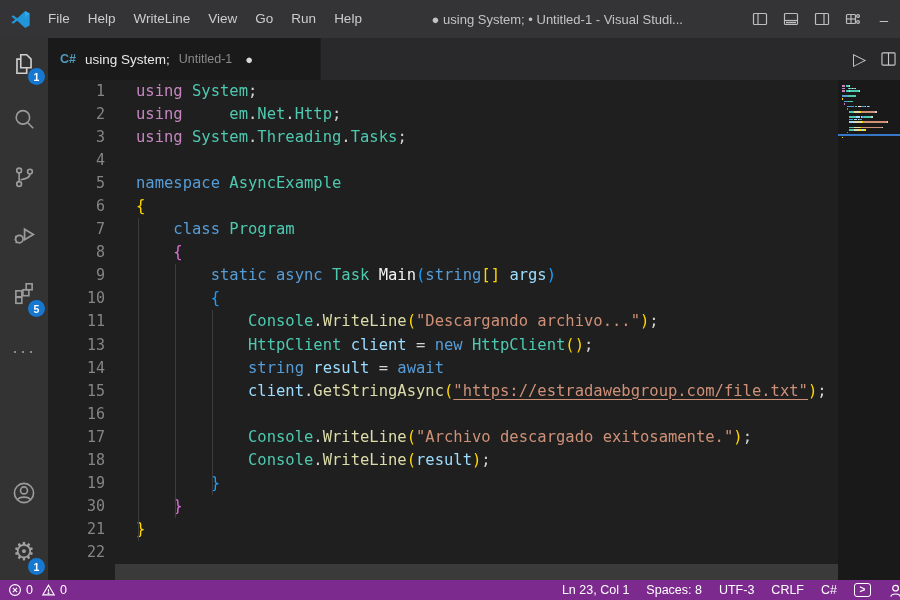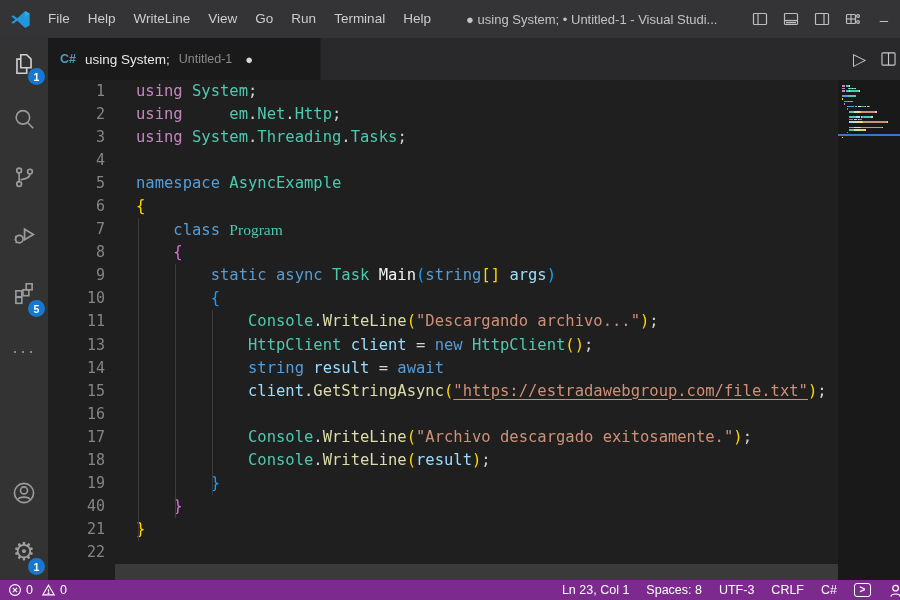--- a/index.html
+++ b/index.html
@@ -69,21 +69,20 @@
         <path fill="#34b3f2" d="M23 3 30 7 23 12.5 Z" opacity="0.7"></path>
       </svg>
   </span>
   <span class="menu-row">
       <span class="menu-item">File</span>
       <span class="menu-item">Help</span>
       <span class="menu-item">WriteLine</span>
       <span class="menu-item">View</span>
       <span class="menu-item">Go</span>
       <span class="menu-item">Run</span>
-      <span class="menu-item">Terminal</span>
       <span class="menu-item">Help</span>
     </span>
   <span class="window-title">● using System; • Untitled-1 - Visual Studi...</span>
   <span class="win-icons">
     <span>
       <svg width="16" height="16" viewBox="0 0 16 16" fill="none" stroke="#bdbdbd" stroke-width="1.2">
           <rect x="1.5" y="2.5" width="13" height="11" rx="1"></rect>
           <line x1="6" y1="2.5" x2="6" y2="13.5"></line>
         </svg>
     </span>
@@ -205,33 +204,33 @@
   <div class="indent-guide" id="guide1"></div>
   <div class="indent-guide" id="guide2"></div>
   <div class="indent-guide" id="guide3"></div>
   <div>
       <div class="code-line"><span class="gutter-num">1</span><span class="ltext"><span style="color: rgb(197, 134, 192);">using</span><span style="color: rgb(212, 212, 212);"> </span><span style="color: rgb(78, 201, 176);">System</span><span style="color: rgb(212, 212, 212);">;</span></span></div>
       <div class="code-line"><span class="gutter-num">2</span><span class="ltext"><span style="color: rgb(197, 134, 192);">using</span><span style="color: rgb(212, 212, 212);">     </span><span style="color: rgb(78, 201, 176);">em</span><span style="color: rgb(212, 212, 212);">.</span><span style="color: rgb(78, 201, 176);">Net</span><span style="color: rgb(212, 212, 212);">.</span><span style="color: rgb(78, 201, 176);">Http</span><span style="color: rgb(212, 212, 212);">;</span></span></div>
       <div class="code-line"><span class="gutter-num">3</span><span class="ltext"><span style="color: rgb(197, 134, 192);">using</span><span style="color: rgb(212, 212, 212);"> </span><span style="color: rgb(78, 201, 176);">System</span><span style="color: rgb(212, 212, 212);">.</span><span style="color: rgb(78, 201, 176);">Threading</span><span style="color: rgb(212, 212, 212);">.</span><span style="color: rgb(78, 201, 176);">Tasks</span><span style="color: rgb(212, 212, 212);">;</span></span></div>
       <div class="code-line"><span class="gutter-num">4</span><span class="ltext"></span></div>
       <div class="code-line"><span class="gutter-num">5</span><span class="ltext"><span style="color: rgb(86, 156, 214);">namespace</span><span style="color: rgb(212, 212, 212);"> </span><span style="color: rgb(78, 201, 176);">AsyncExample</span></span></div>
       <div class="code-line"><span class="gutter-num">6</span><span class="ltext"><span style="color: rgb(255, 215, 0);">{</span></span></div>
-      <div class="code-line"><span class="gutter-num">7</span><span class="ltext"><span style="color: rgb(212, 212, 212);">    </span><span style="color: rgb(86, 156, 214);">class</span><span style="color: rgb(212, 212, 212);"> </span><span style="color: rgb(78, 201, 176); font-family: Liberation Serif, serif;">Program</span></span></div>
+      <div class="code-line"><span class="gutter-num">7</span><span class="ltext"><span style="color: rgb(212, 212, 212);">    </span><span style="color: rgb(86, 156, 214);">class</span><span style="color: rgb(212, 212, 212);"> </span><span style="color: rgb(78, 201, 176);">Program</span></span></div>
       <div class="code-line"><span class="gutter-num">8</span><span class="ltext"><span style="color: rgb(212, 212, 212);">    </span><span style="color: rgb(218, 112, 214);">{</span></span></div>
       <div class="code-line"><span class="gutter-num">9</span><span class="ltext"><span style="color: rgb(212, 212, 212);">        </span><span style="color: rgb(86, 156, 214);">static</span><span style="color: rgb(212, 212, 212);"> </span><span style="color: rgb(86, 156, 214);">async</span><span style="color: rgb(212, 212, 212);"> </span><span style="color: rgb(78, 201, 176);">Task</span><span style="color: rgb(212, 212, 212);"> </span><span style="color: rgb(242, 242, 242);">Main</span><span style="color: rgb(23, 159, 255);">(</span><span style="color: rgb(86, 156, 214);">string</span><span style="color: rgb(255, 215, 0);">[]</span><span style="color: rgb(212, 212, 212);"> </span><span style="color: rgb(156, 220, 254);">args</span><span style="color: rgb(23, 159, 255);">)</span></span></div>
       <div class="code-line"><span class="gutter-num">10</span><span class="ltext"><span style="color: rgb(212, 212, 212);">        </span><span style="color: rgb(23, 159, 255);">{</span></span></div>
       <div class="code-line"><span class="gutter-num">11</span><span class="ltext"><span style="color: rgb(212, 212, 212);">            </span><span style="color: rgb(78, 201, 176);">Console</span><span style="color: rgb(212, 212, 212);">.</span><span style="color: rgb(220, 220, 170);">WriteLine</span><span style="color: rgb(255, 215, 0);">(</span><span style="color: rgb(206, 145, 120);">"Descargando archivo..."</span><span style="color: rgb(255, 215, 0);">)</span><span style="color: rgb(212, 212, 212);">;</span></span></div>
       <div class="code-line"><span class="gutter-num">13</span><span class="ltext"><span style="color: rgb(212, 212, 212);">            </span><span style="color: rgb(78, 201, 176);">HttpClient</span><span style="color: rgb(212, 212, 212);"> </span><span style="color: rgb(156, 220, 254);">client</span><span style="color: rgb(212, 212, 212);"> </span><span style="color: rgb(212, 212, 212);">=</span><span style="color: rgb(212, 212, 212);"> </span><span style="color: rgb(86, 156, 214);">new</span><span style="color: rgb(212, 212, 212);"> </span><span style="color: rgb(78, 201, 176);">HttpClient</span><span style="color: rgb(255, 215, 0);">()</span><span style="color: rgb(212, 212, 212);">;</span></span></div>
       <div class="code-line"><span class="gutter-num">14</span><span class="ltext"><span style="color: rgb(212, 212, 212);">            </span><span style="color: rgb(86, 156, 214);">string</span><span style="color: rgb(212, 212, 212);"> </span><span style="color: rgb(156, 220, 254);">result</span><span style="color: rgb(212, 212, 212);"> </span><span style="color: rgb(212, 212, 212);">=</span><span style="color: rgb(212, 212, 212);"> </span><span style="color: rgb(86, 156, 214);">await</span></span></div>
       <div class="code-line"><span class="gutter-num">15</span><span class="ltext"><span style="color: rgb(212, 212, 212);">            </span><span style="color: rgb(156, 220, 254);">client</span><span style="color: rgb(212, 212, 212);">.</span><span style="color: rgb(220, 220, 170);">GetStringAsync</span><span style="color: rgb(255, 215, 0);">(</span><span class="tok-url" style="color: rgb(206, 145, 120);">"https://estradawebgroup.com/file.txt"</span><span style="color: rgb(255, 215, 0);">)</span><span style="color: rgb(212, 212, 212);">;</span></span></div>
       <div class="code-line"><span class="gutter-num">16</span><span class="ltext"></span></div>
       <div class="code-line"><span class="gutter-num">17</span><span class="ltext"><span style="color: rgb(212, 212, 212);">            </span><span style="color: rgb(78, 201, 176);">Console</span><span style="color: rgb(212, 212, 212);">.</span><span style="color: rgb(220, 220, 170);">WriteLine</span><span style="color: rgb(255, 215, 0);">(</span><span style="color: rgb(206, 145, 120);">"Archivo descargado exitosamente."</span><span style="color: rgb(255, 215, 0);">)</span><span style="color: rgb(212, 212, 212);">;</span></span></div>
       <div class="code-line"><span class="gutter-num">18</span><span class="ltext"><span style="color: rgb(212, 212, 212);">            </span><span style="color: rgb(78, 201, 176);">Console</span><span style="color: rgb(212, 212, 212);">.</span><span style="color: rgb(220, 220, 170);">WriteLine</span><span style="color: rgb(255, 215, 0);">(</span><span style="color: rgb(156, 220, 254);">result</span><span style="color: rgb(255, 215, 0);">)</span><span style="color: rgb(212, 212, 212);">;</span></span></div>
       <div class="code-line"><span class="gutter-num">19</span><span class="ltext"><span style="color: rgb(212, 212, 212);">        </span><span style="color: rgb(23, 159, 255);">}</span></span></div>
-      <div class="code-line"><span class="gutter-num">40</span><span class="ltext"><span style="color: rgb(212, 212, 212);">    </span><span style="color: rgb(218, 112, 214);">}</span></span></div>
+      <div class="code-line"><span class="gutter-num">30</span><span class="ltext"><span style="color: rgb(212, 212, 212);">    </span><span style="color: rgb(218, 112, 214);">}</span></span></div>
       <div class="code-line"><span class="gutter-num">21</span><span class="ltext"><span style="color: rgb(255, 215, 0);">}</span></span></div>
       <div class="code-line"><span class="gutter-num">22</span><span class="ltext"></span></div>
     </div>
 </div>
 
 <div class="minimap">
   <div class="minimap-content">
       <div class="mm-line">
         <i class="mm-b" style="left: 0px; width: 3.1px; background: rgb(197, 134, 192);"></i>
         <i class="mm-b" style="left: 3.72px; width: 3.72px; background: rgb(78, 201, 176);"></i>

